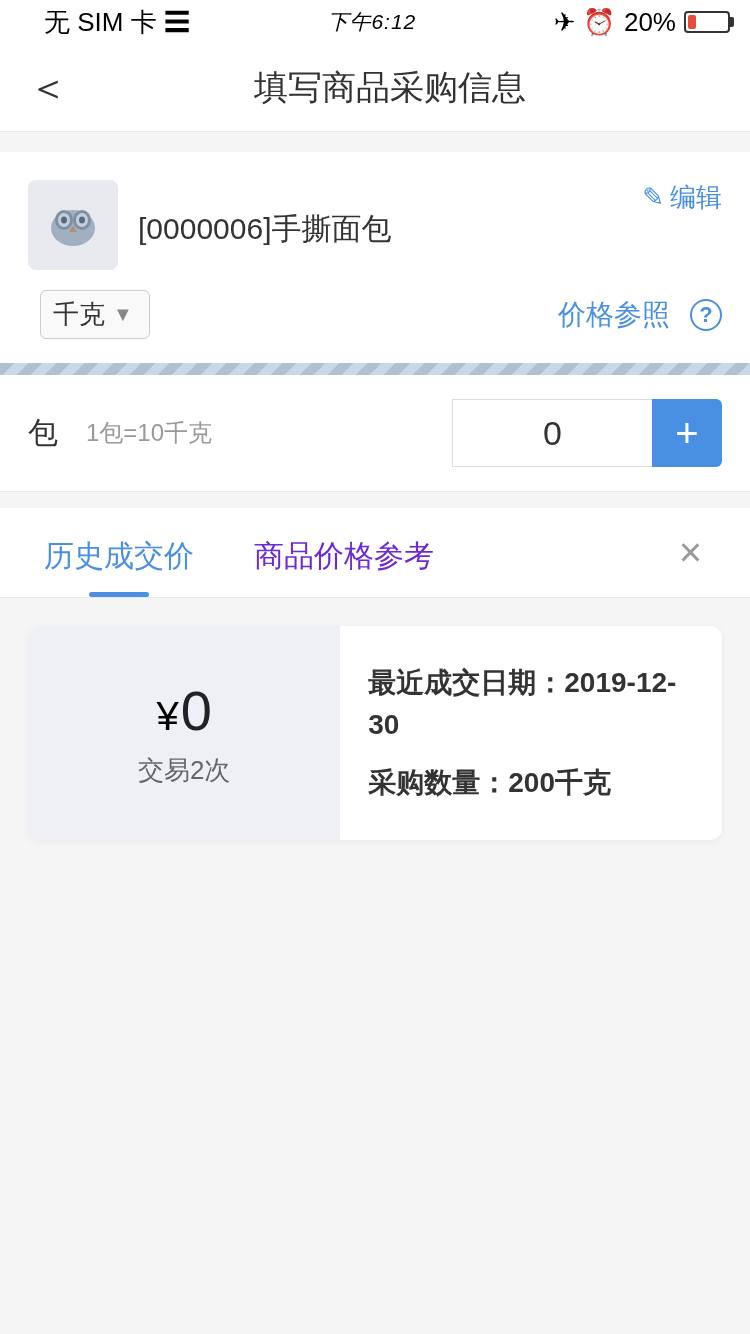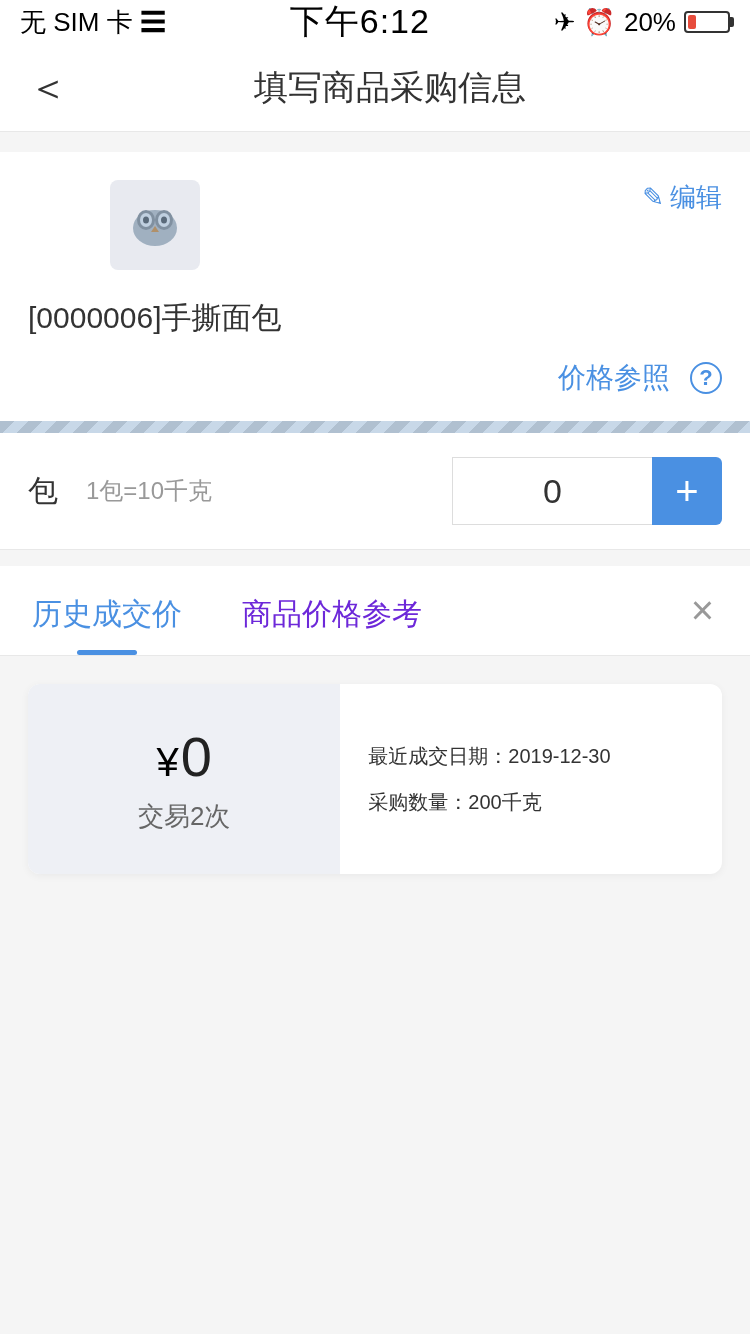--- a/index.html
+++ b/index.html
@@ -16,22 +16,22 @@
     .status-bar {
       height: 44px;
       background: #fff;
       display: flex;
       align-items: center;
       justify-content: space-between;
       padding: 0 20px;
       font-size: 26px;
       font-weight: 500;
     }
-    .status-left { display: flex; gap: 8px; }
-    .status-center { font-size: 34px; font-weight: 500; letter-spacing: 1px; }
+    .status-left { display: flex; gap: 8px; margin-left: 24px; }
+    .status-center { font-size: 21px; font-weight: 500; letter-spacing: 1px; font-style: italic; }
     .status-right { display: flex; align-items: center; gap: 8px; }
     .battery-icon {
       width: 46px; height: 22px;
       border: 2px solid #333;
       border-radius: 4px;
       position: relative;
       display: flex; align-items: center;
     }
     .battery-icon::after {
       content: '';
@@ -84,21 +84,20 @@
     .product-top {
       display: flex;
       align-items: flex-start;
       justify-content: space-between;
       margin-bottom: 20px;
     }
     .product-left {
       display: flex;
       align-items: center;
       gap: 20px;
-      flex-direction: column;
     }
     .product-img {
       width: 90px;
       height: 90px;
       background: #e8eaf0;
       border-radius: 8px;
       display: flex;
       align-items: center;
       justify-content: center;
       overflow: hidden;
@@ -208,21 +207,21 @@
       cursor: pointer;
       border-radius: 0 6px 6px 0;
     }
 
     
     .tab-bar {
       background: #fff;
       display: flex;
       align-items: center;
       justify-content: space-between;
-      padding: 0 32px;
+      padding: 0 44px;
       border-bottom: 1px solid #e8e8e8;
       margin-top: 16px;
       gap: 36px;
     }
     .tabs {
       display: flex;
       gap: 60px;
     }
     .tab-item {
       padding: 28px 0 20px;
@@ -286,23 +285,24 @@
     }
     .price-card-right {
       width: 55%;
       padding: 36px 28px;
       display: flex;
       flex-direction: column;
       justify-content: center;
       gap: 16px;
     }
     .info-line {
-      font-size: 20px;
+      font-size: 28px;
       color: #333;
       line-height: 1.5;
+      font-weight: bold;
     }
   </style>
 </head>
 <body>
 
 <div class="status-bar">
   <div class="status-left">
     <span>无 SIM 卡 ☰</span>
   </div>
   <div class="status-center">下午6:12</div>
@@ -339,20 +339,24 @@
       </div>
       <span class="product-name">[0000006]手撕面包</span>
     </div>
     <div class="edit-link">
       <span>✎</span>
       <span>编辑</span>
     </div>
   </div>
   <div class="product-unit-row">
     <div style="display:flex;align-items:center;">
+      <div class="unit-select">
+        <span>千克</span>
+        <span style="font-size:20px;color:#888;">▼</span>
+      </div>
     </div>
     <div class="price-ref">
       <span>价格参照</span>
       <div class="price-ref-icon">
         <span>?</span>
       </div>
     </div>
   </div>
 </div>
 

